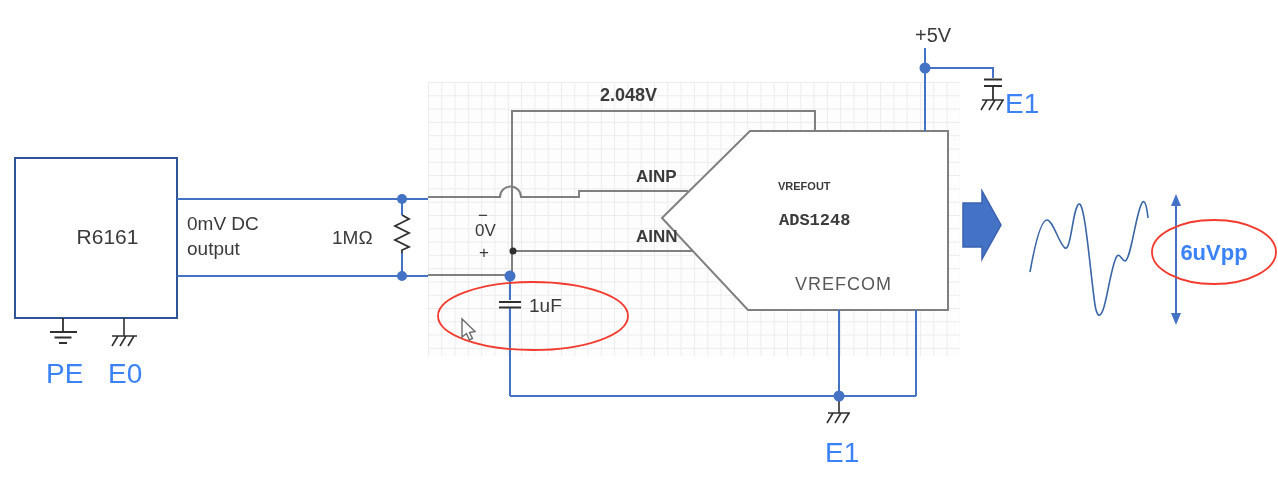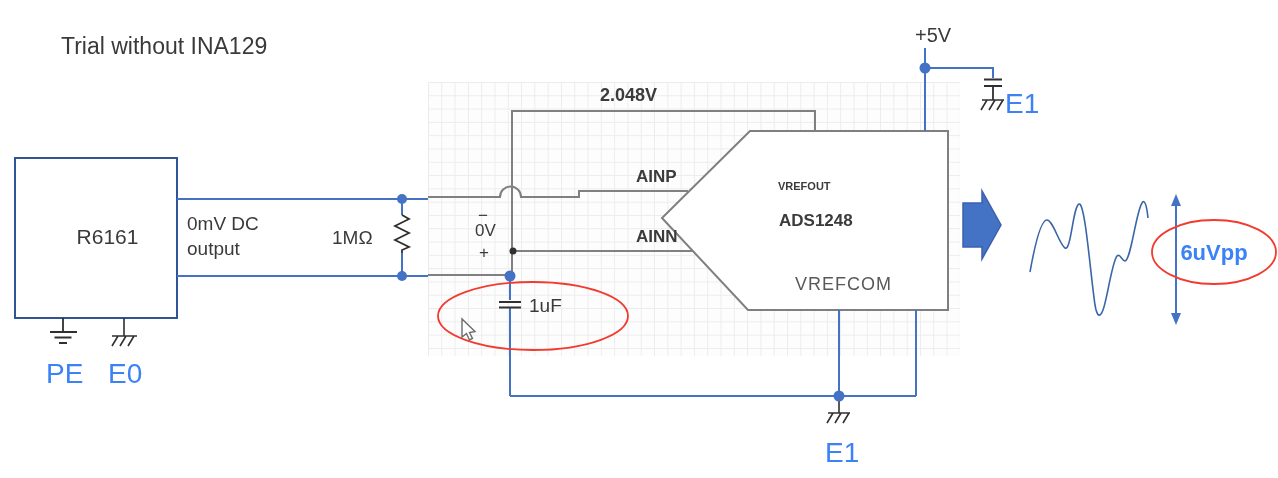--- a/index.html
+++ b/index.html
@@ -80,41 +80,40 @@
     <path d="M1176,204 V315" fill="none" stroke="#4472C4" stroke-width="2"></path>
     <polygon points="1176,194 1171,206 1181,206" fill="#4472C4"></polygon>
     <polygon points="1176,325 1171,313 1181,313" fill="#4472C4"></polygon>
 
     <ellipse cx="533" cy="316" rx="95" ry="34" fill="none" stroke="#F23B2E" stroke-width="1.8"></ellipse>
     <ellipse cx="1214" cy="252" rx="62" ry="32" fill="none" stroke="#F23B2E" stroke-width="1.8"></ellipse>
 
     <path d="M462,319 L462,337 L466.5,333.5 L469.5,340 L472.5,338.5 L469.5,332.5 L475,331.5 Z" fill="#ffffff" stroke="#6b6b6b" stroke-width="1.4"></path>
   </svg>
 
-  <div class="lbl thin" style="left:61px;top:33px;font-size:23px;">Trial without INA129</div>
 
   <div class="lbl thin center" style="left:15px;top:225px;width:185px;font-size:21px;">R6161</div>
   <div class="lbl thin" style="left:187px;top:213px;font-size:19px;">0mV DC</div>
   <div class="lbl thin" style="left:187px;top:238px;font-size:19px;">output</div>
   <div class="lbl red" style="left:46px;top:358px;font-size:28px;">PE</div>
   <div class="lbl red" style="left:108px;top:358px;font-size:28px;">E0</div>
 
   <div class="lbl thin" style="left:332px;top:227px;font-size:19px;">1MΩ</div>
 
   <div class="lbl thin" style="left:478px;top:206px;font-size:17px;">−</div>
   <div class="lbl thin" style="left:475px;top:221px;font-size:17px;">0V</div>
   <div class="lbl thin" style="left:479px;top:243px;font-size:17px;">+</div>
 
   <div class="lbl thin" style="left:529px;top:295px;font-size:19px;text-align:right;">1uF</div>
 
   <div class="lbl b" style="left:600px;top:85px;font-size:18px;">2.048V</div>
   <div class="lbl b" style="left:636px;top:167px;font-size:17px;">AINP</div>
   <div class="lbl b" style="left:636px;top:227px;font-size:17px;">AINN</div>
   <div class="lbl b" style="left:778px;top:136px;font-size:11px;margin-top:44px;">VREFOUT</div>
-  <div class="lbl b" style="left:779px;top:211px;font-size:17px;">ADS1248</div>
+  <div class="lbl b" style="left:779px;top:211px;font-size:17px;font-family:Liberation Mono, monospace;">ADS1248</div>
   <div class="lbl" style="left:795px;top:274px;font-size:18px;color:#595959;letter-spacing:1px;">VREFCOM</div>
   <div class="lbl red" style="left:825px;top:437px;font-size:28px;">E1</div>
 
   <div class="lbl thin" style="left:915px;top:24px;font-size:20px;">+5V</div>
   <div class="lbl red" style="left:1005px;top:88px;font-size:28px;">E1</div>
 
   <div class="lbl red center" style="left:1153px;top:240px;width:122px;font-size:22px;font-weight:bold;text-align:center;">6uVpp</div>
 
 </div>
 

